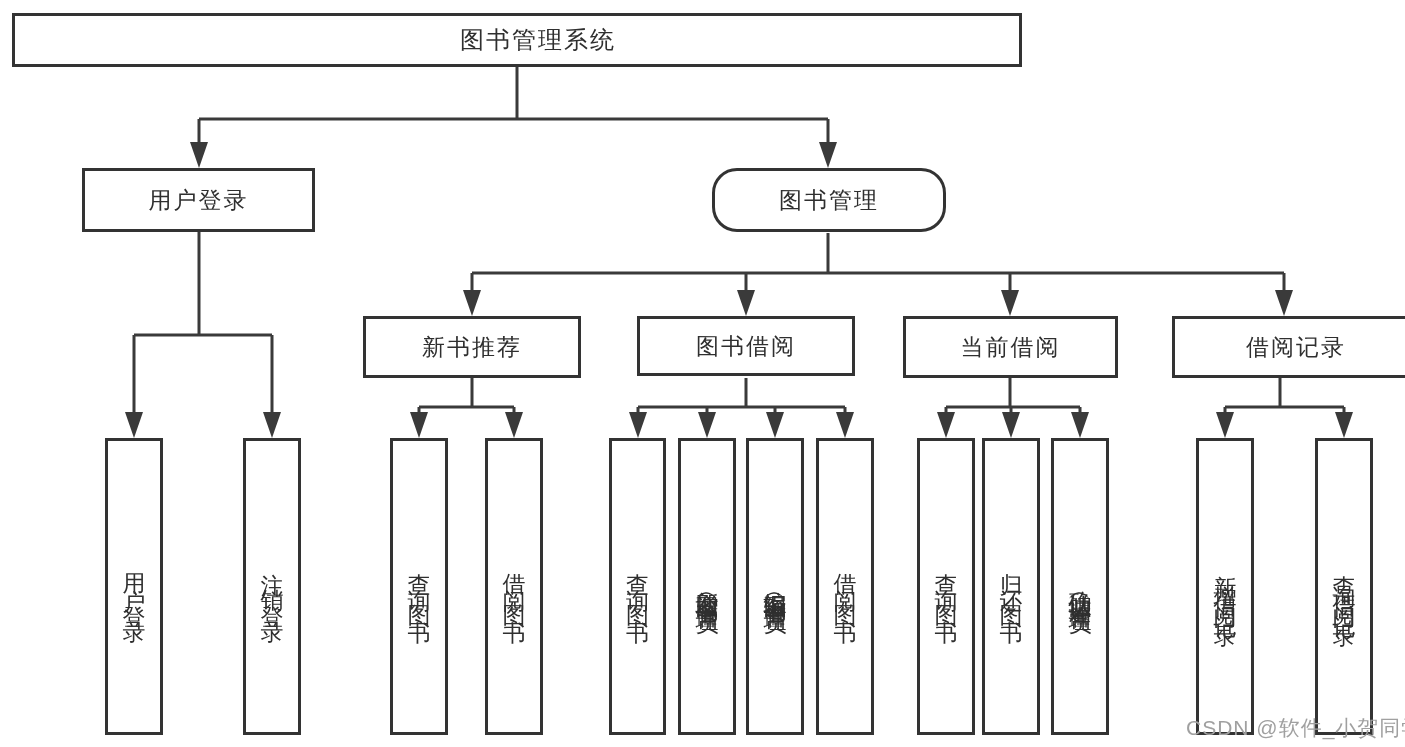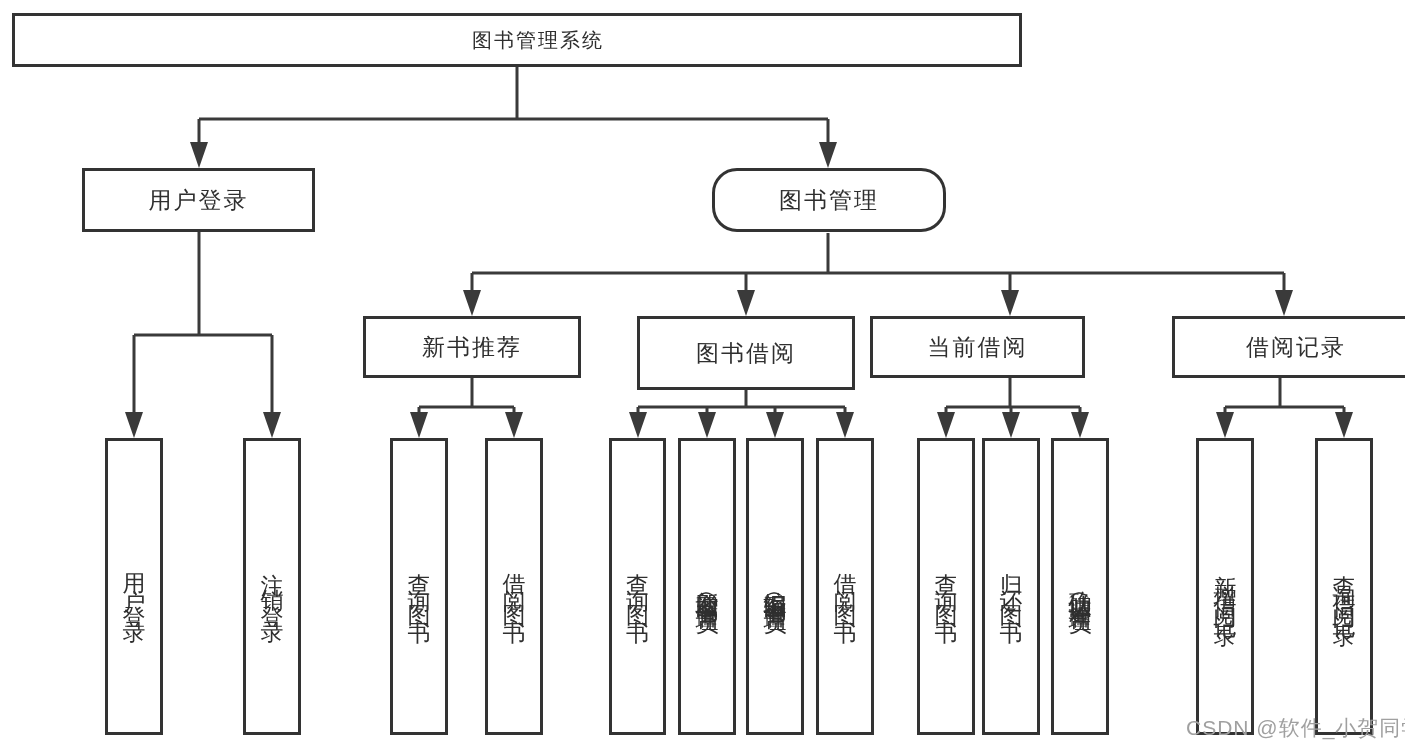--- a/index.html
+++ b/index.html
@@ -31,21 +31,21 @@
     align-items: center;
     justify-content: center;
     color: #2f2f2f;
     z-index: 2;
   }
   .h-node span {
     font-size: 23px;
     letter-spacing: 2px;
     white-space: nowrap;
   }
-  .root-node span { font-size: 20px; margin-left: 42px; }
+  .root-node span { font-size: 24px; margin-left: 42px; }
   .leaf {
     writing-mode: vertical-rl;
     text-orientation: mixed;
   }
   .leaf span {
     font-size: 23px;
     line-height: 1;
   }
   .ls-wide  span { letter-spacing: 16px; }
   .ls-mid   span { letter-spacing: 10px; }
@@ -116,24 +116,24 @@
   <div class="node h-node" style="left:82px; top:168px; width:233px; height:64px;">
     <span>用户登录</span>
   </div>
   <div class="node h-node" style="left:712px; top:168px; width:234px; height:64px;border-radius:25px;">
     <span>图书管理</span>
   </div>
 
   <div class="node h-node" style="left:363px; top:316px; width:218px; height:62px;">
     <span>新书推荐</span>
   </div>
-  <div class="node h-node" style="left:637px; top:316px; width:218px; height:74px;font-family:Liberation Mono, monospace;">
+  <div class="node h-node" style="left:637px; top:316px; width:218px; height:60px;font-family:Liberation Mono, monospace;">
     <span>图书借阅</span>
   </div>
-  <div class="node h-node" style="left:870px; top:316px; width:215px; height:62px;">
+  <div class="node h-node" style="left:903px; top:316px; width:215px; height:62px;">
     <span>当前借阅</span>
   </div>
   <div class="node h-node" style="left:1172px; top:316px; width:248px; height:62px;">
     <span>借阅记录</span>
   </div>
 
   <div class="node leaf ls-wide" style="left:105px; top:438px; width:58px; height:297px;">
     <span>用户登录</span>
   </div>
   <div class="node leaf ls-wide" style="left:243px; top:438px; width:58px; height:297px;">

